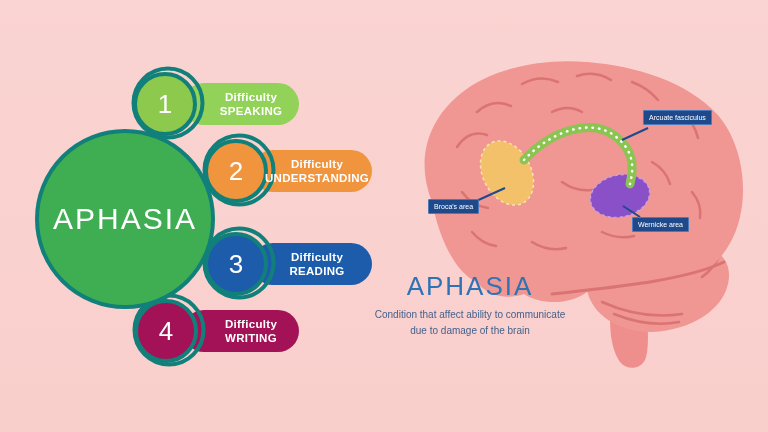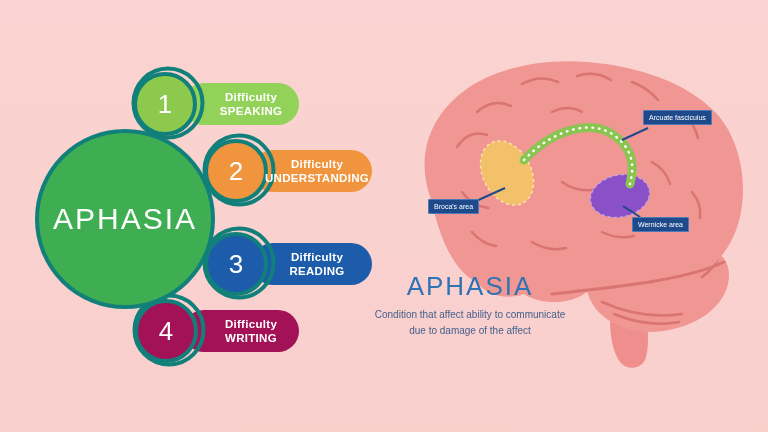--- a/index.html
+++ b/index.html
@@ -130,17 +130,17 @@
   </svg>
 
   <div class="region-label" style="left:428px;top:199px;">Broca's area</div>
   <div class="region-label" style="left:643px;top:110px;">Arcuate fasciculus</div>
   <div class="region-label" style="left:632px;top:217px;">Wernicke area</div>
 
   <div class="caption">
     <div class="caption-title">APHASIA</div>
     <div class="caption-sub">
       <span>Condition that affect ability to communicate</span><br>
-      <span>due to damage of the affect</span>
+      <span>due to damage of the brain</span>
     </div>
   </div>
 
 </div>
 
 </body></html>

